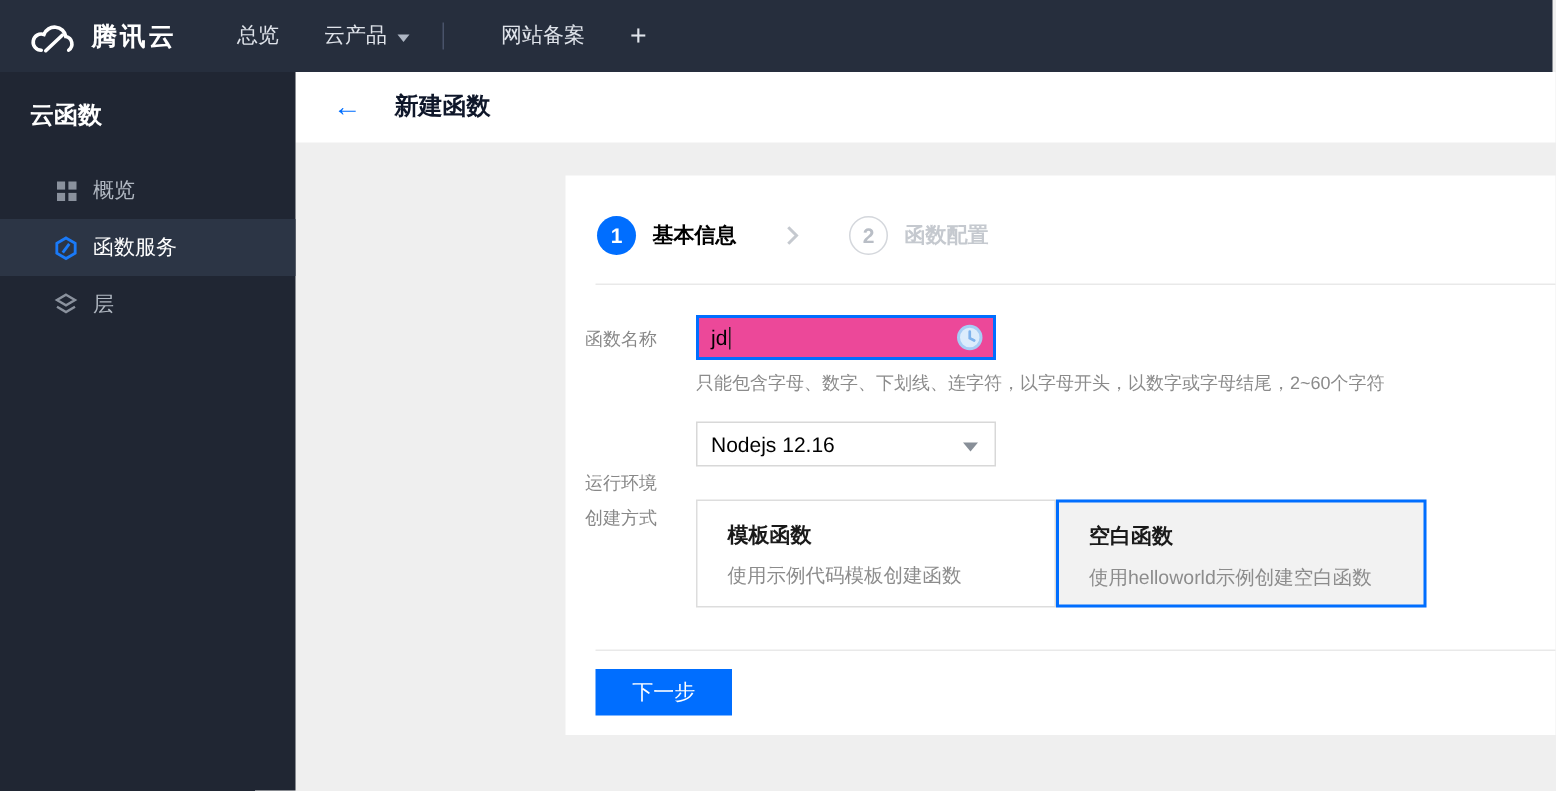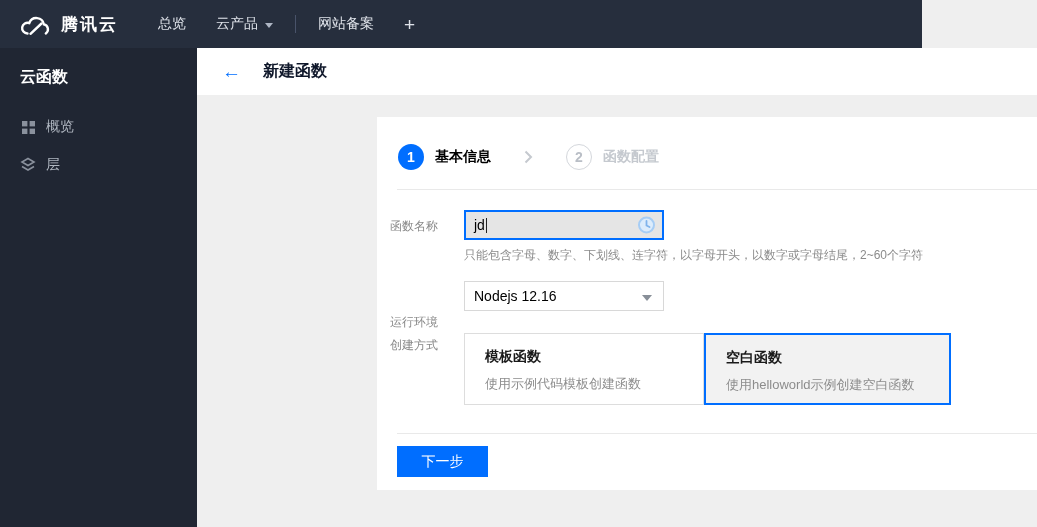--- a/index.html
+++ b/index.html
@@ -3,34 +3,34 @@
 <meta charset="utf-8">
 <style>
   html,body{margin:0;padding:0;}
   body{
     width:1037px;height:527px;position:relative;overflow:hidden;
     background:#efefef;
     font-family:"Liberation Sans","DejaVu Sans",sans-serif;
     -webkit-font-smoothing:antialiased;
   }
   
-  .navbar{position:absolute;left:0;top:0;width:922px;height:48px;background:#262e3d;display:flex;align-items:center;z-index:5;}
+  .navbar{position:absolute;left:0;top:0;width:1035px;height:48px;background:#262e3d;display:flex;align-items:center;z-index:5;}
   .navbar .logo{margin-left:18px;display:flex;align-items:center;}
   .navbar .brand{color:#ffffff;font-size:17px;font-weight:bold;letter-spacing:2px;margin-left:9px;}
   .nav-item{color:#dfe3ea;font-size:14px;cursor:pointer;display:flex;align-items:center;}
   .nav-item.first{margin-left:40px;}
   .nav-item + .nav-item{margin-left:30px;}
   .nav-sep{width:1px;height:18px;background:#49536a;margin:0 22px;}
   .nav-plus{color:#dfe3ea;font-size:19px;margin-left:30px;cursor:pointer;line-height:1;}
   .caret-down{width:0;height:0;border-left:4px solid transparent;border-right:4px solid transparent;border-top:5px solid #aeb6c4;margin-left:7px;margin-top:2px;}
   
   .sidebar{position:absolute;left:0;top:48px;width:197px;bottom:0;background:#202633;z-index:4;}
   .sidebar-title{color:#ffffff;font-size:16px;font-weight:bold;padding:19px 0 0 20px;}
   .side-menu{margin-top:20px;}
-  .side-item{height:38px;display:flex;align-items:center;padding-left:20px;color:#b0b7c1;font-size:14px;cursor:pointer;}
+  .side-item{height:38px;display:flex;align-items:center;padding-left:36px;color:#b0b7c1;font-size:14px;cursor:pointer;}
   .side-item .ic{width:16px;height:16px;margin-right:10px;display:flex;align-items:center;justify-content:center;}
   .side-item.active{background:#2c3545;color:#ffffff;}
   
   .content-header{position:absolute;left:197px;top:48px;right:0;height:47px;background:#ffffff;display:flex;align-items:center;z-index:3;}
   .back-arrow{color:#006eff;font-size:19px;margin-left:25px;cursor:pointer;line-height:1;}
   .page-title{color:#0f172a;font-size:16px;font-weight:bold;margin-left:22px;}
   
   .card{position:absolute;left:377px;top:117px;width:660px;height:373px;background:#ffffff;}
   .steps{position:absolute;left:21px;top:27px;display:flex;align-items:center;}
   .step-circle{width:26px;height:26px;border-radius:50%;display:flex;align-items:center;justify-content:center;font-size:14px;font-weight:bold;box-sizing:border-box;}
@@ -39,21 +39,21 @@
   .step{display:flex;align-items:center;}
   .step-label{margin-left:11px;font-size:14px;font-weight:bold;}
   .step.active .step-label{color:#000000;}
   .step.pending .step-label{color:#c5c9cf;}
   .step-sep{margin:0 33px;display:flex;align-items:center;}
   .divider{position:absolute;left:20px;right:0;height:1px;background:#e9e9e9;}
   .divider.d1{top:72px;}
   .divider.d2{top:316px;}
   .field-label{position:absolute;left:13px;font-size:12px;color:#888888;}
   
-  .name-input{position:absolute;left:87px;top:93px;width:200px;height:30px;box-sizing:border-box;border:2px solid #006eff;background:#e5e5e5;display:flex;align-items:center;padding-left:8px;cursor:text;}
+  .name-input{position:absolute;left:87px;top:93px;width:200px;height:30px;box-sizing:border-box;border:2px solid #006eff;background:#ec4899;display:flex;align-items:center;padding-left:8px;cursor:text;}
   .name-input .val{font-size:14px;color:#000000;}
   .caret-bar{display:inline-block;width:1px;height:15px;background:#222222;margin-left:1px;}
   .input-status{position:absolute;right:6px;top:50%;transform:translateY(-50%);display:flex;}
   .helper-text{position:absolute;left:87px;top:130px;font-size:12px;color:#8b8b8b;white-space:nowrap;}
   
   .runtime-select{position:absolute;left:87px;top:164px;width:200px;height:30px;box-sizing:border-box;border:1px solid #d8d8d8;background:#ffffff;display:flex;align-items:center;padding-left:9px;cursor:pointer;}
   .runtime-select .val{font-size:14px;color:#000000;}
   .select-arrow{position:absolute;right:11px;top:13px;width:0;height:0;border-left:5px solid transparent;border-right:5px solid transparent;border-top:6px solid #888f98;}
   
   .method-cards{position:absolute;left:87px;top:216px;display:flex;}
@@ -76,39 +76,48 @@
   </span>
   <span class="brand">腾讯云</span>
   <span class="nav-item first">
     <span>总览</span>
   </span>
   <span class="nav-item">
     <span>云产品</span>
     <span class="caret-down"></span>
   </span>
   <span class="nav-sep"></span>
-  <span class="nav-item" style="margin-left:0;">
+  <span class="nav-item" style="margin-left:16px;">
     <span>网站备案</span>
   </span>
   <span class="nav-plus">+</span>
 </div>
 
 <div class="sidebar">
   <div class="sidebar-title">云函数</div>
   <div class="side-menu">
     <div class="side-item">
       <span class="ic">
         <svg width="15" height="15" viewBox="0 0 15 15">
           <rect x="1" y="1" width="5.4" height="5.4" fill="#8a919d"></rect>
           <rect x="8.6" y="1" width="5.4" height="5.4" fill="#8a919d"></rect>
           <rect x="1" y="8.6" width="5.4" height="5.4" fill="#8a919d"></rect>
           <rect x="8.6" y="8.6" width="5.4" height="5.4" fill="#8a919d"></rect>
         </svg>
       </span>
       <span>概览</span>
+    </div>
+    <div class="side-item active">
+      <span class="ic">
+        <svg width="17" height="17" viewBox="0 0 17 17">
+          <polygon points="8.5,1.2 15,5 15,12 8.5,15.8 2,12 2,5" fill="none" stroke="#1a7af8" stroke-width="2"></polygon>
+          <line x1="10.8" y1="5.4" x2="6.2" y2="11.6" stroke="#1a7af8" stroke-width="2"></line>
+        </svg>
+      </span>
+      <span>函数服务</span>
     </div>
     <div class="side-item">
       <span class="ic">
         <svg width="16" height="16" viewBox="0 0 16 16">
           <polygon points="8,1.5 14,5 8,8.5 2,5" fill="none" stroke="#8a919d" stroke-width="1.6"></polygon>
           <polyline points="2,9.5 8,13 14,9.5" fill="none" stroke="#8a919d" stroke-width="1.6"></polyline>
         </svg>
       </span>
       <span>层</span>
     </div>

